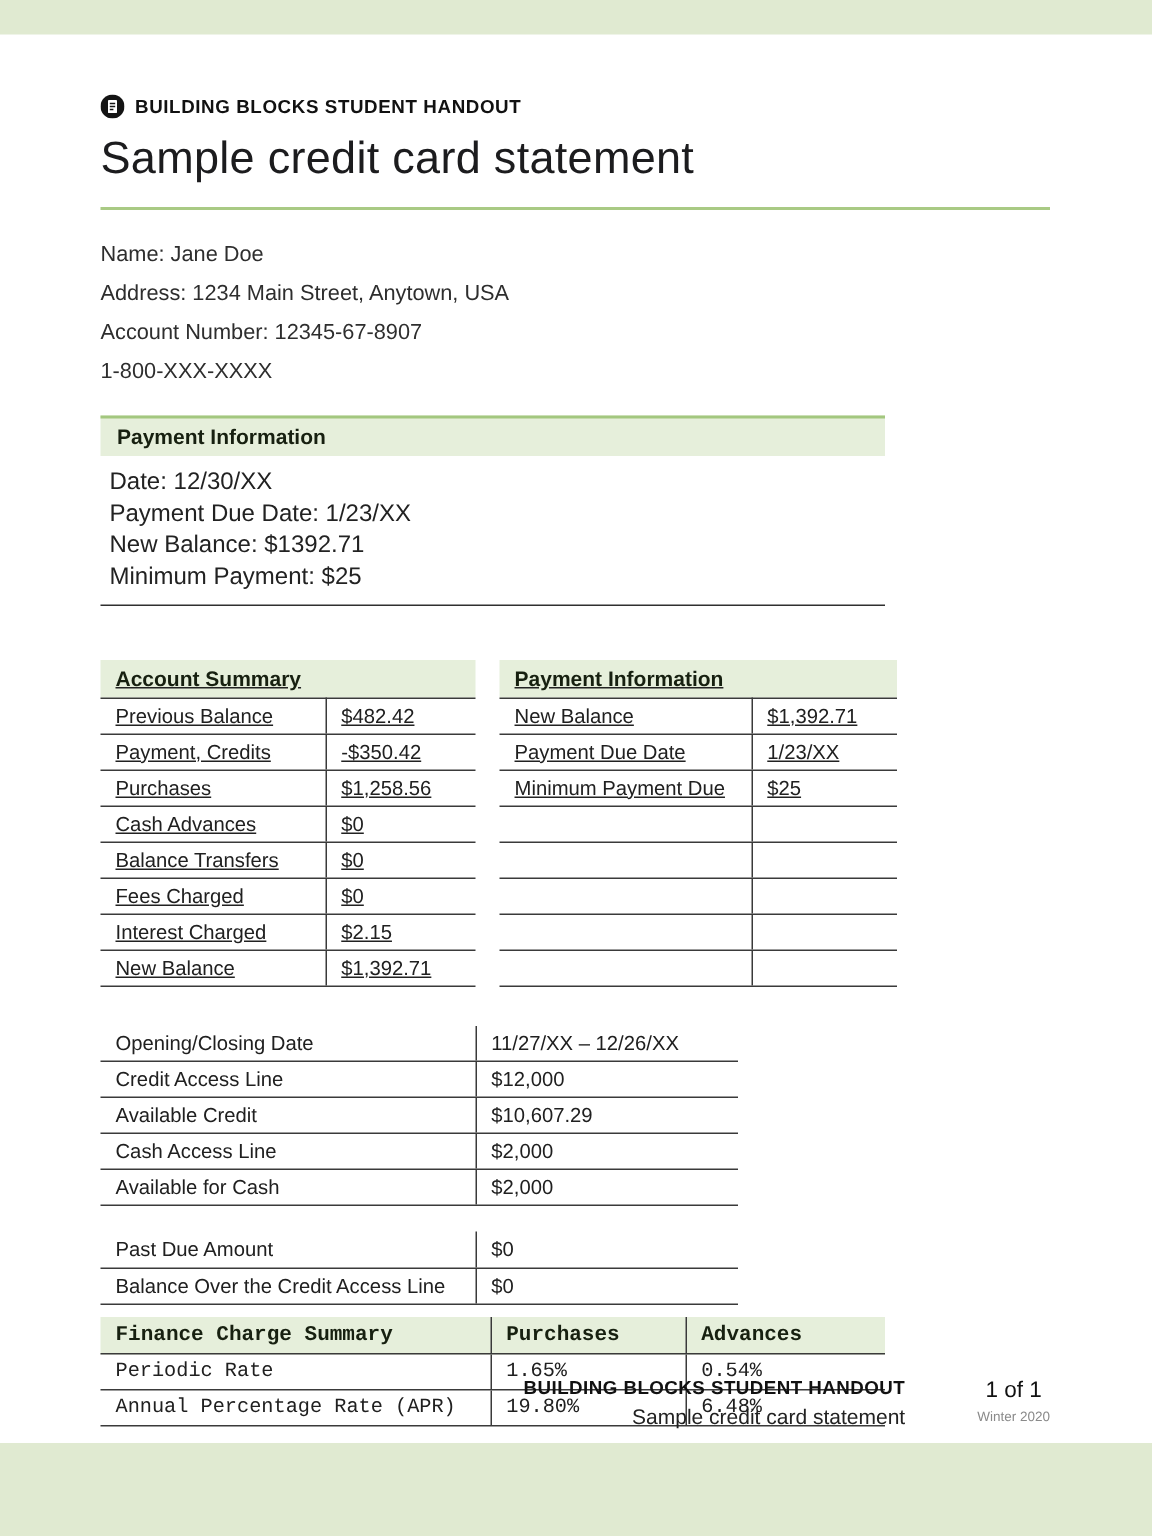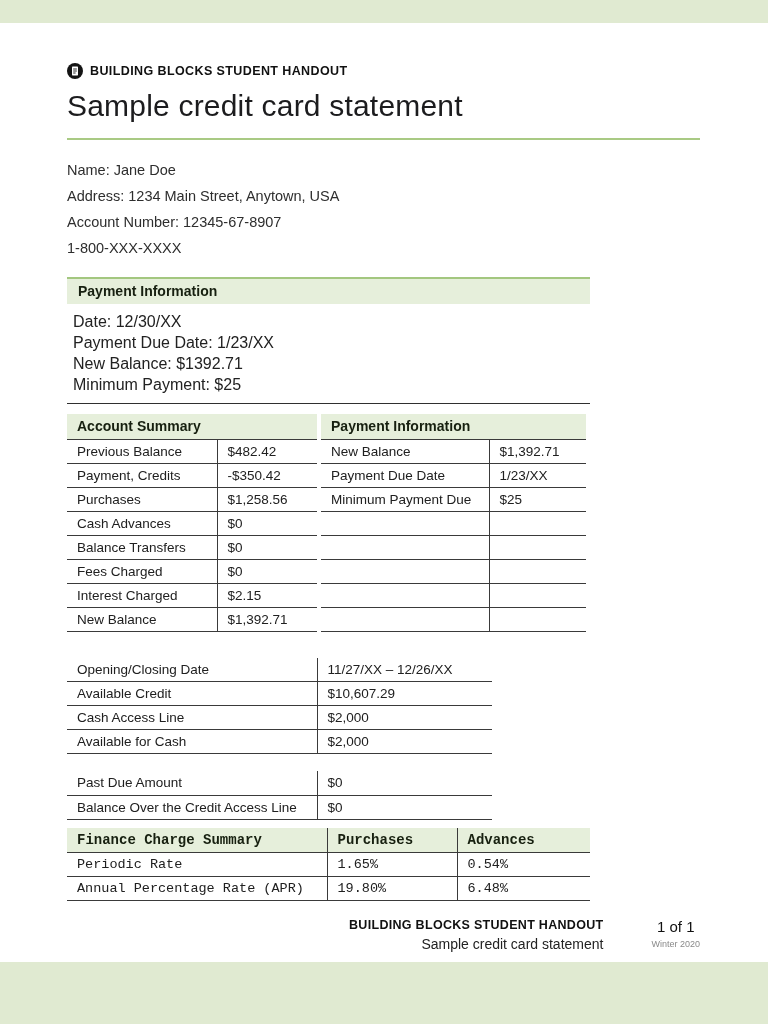--- a/index.html
+++ b/index.html
@@ -50,21 +50,21 @@
     background: #e6efdb; text-align: left; font-size: 14px; font-weight: 700; color: #172010;
     padding: 4px 10px; border-bottom: 1px solid #3a3a3a; height: 25px;
   }
   .tbl td {
     font-size: 13.5px; color: #202020; padding: 3px 10px; height: 24px;
     border-bottom: 1px solid #3a3a3a; white-space: nowrap; overflow: hidden;
   }
   .tbl td.val { border-left: 1px solid #3a3a3a; }
   .tbl th.val-h { border-left: 1px solid #3a3a3a; }
 
-  .tables-row { margin-top: 10px; display: flex; gap: 4px; }
+  .tables-row { margin-top: 36px; display: flex; gap: 16px; text-decoration: underline; }
   .tbl-account { width: 250px; }
   .tbl-account col.c-label { width: 150px; }
   .tbl-account col.c-val { width: 100px; }
   .tbl-payment { width: 265px; }
   .tbl-payment col.c-label { width: 168px; }
   .tbl-payment col.c-val { width: 97px; }
 
   .tbl-credit { margin-top: 26px; width: 425px; }
   .tbl-credit col.c-label { width: 250px; }
   .tbl-credit col.c-val { width: 175px; }
@@ -235,20 +235,24 @@
     <colgroup>
         <col class="c-label">
         <col class="c-val">
       </colgroup>
     <tbody>
       <tr>
           <td>Opening/Closing Date</td>
           <td class="val">11/27/XX – 12/26/XX</td>
         </tr>
       <tr>
+          <td>Credit Access Line</td>
+          <td class="val">$12,000</td>
+        </tr>
+      <tr>
           <td>Available Credit</td>
           <td class="val">$10,607.29</td>
         </tr>
       <tr>
           <td>Cash Access Line</td>
           <td class="val">$2,000</td>
         </tr>
       <tr>
           <td>Available for Cash</td>
           <td class="val">$2,000</td>

